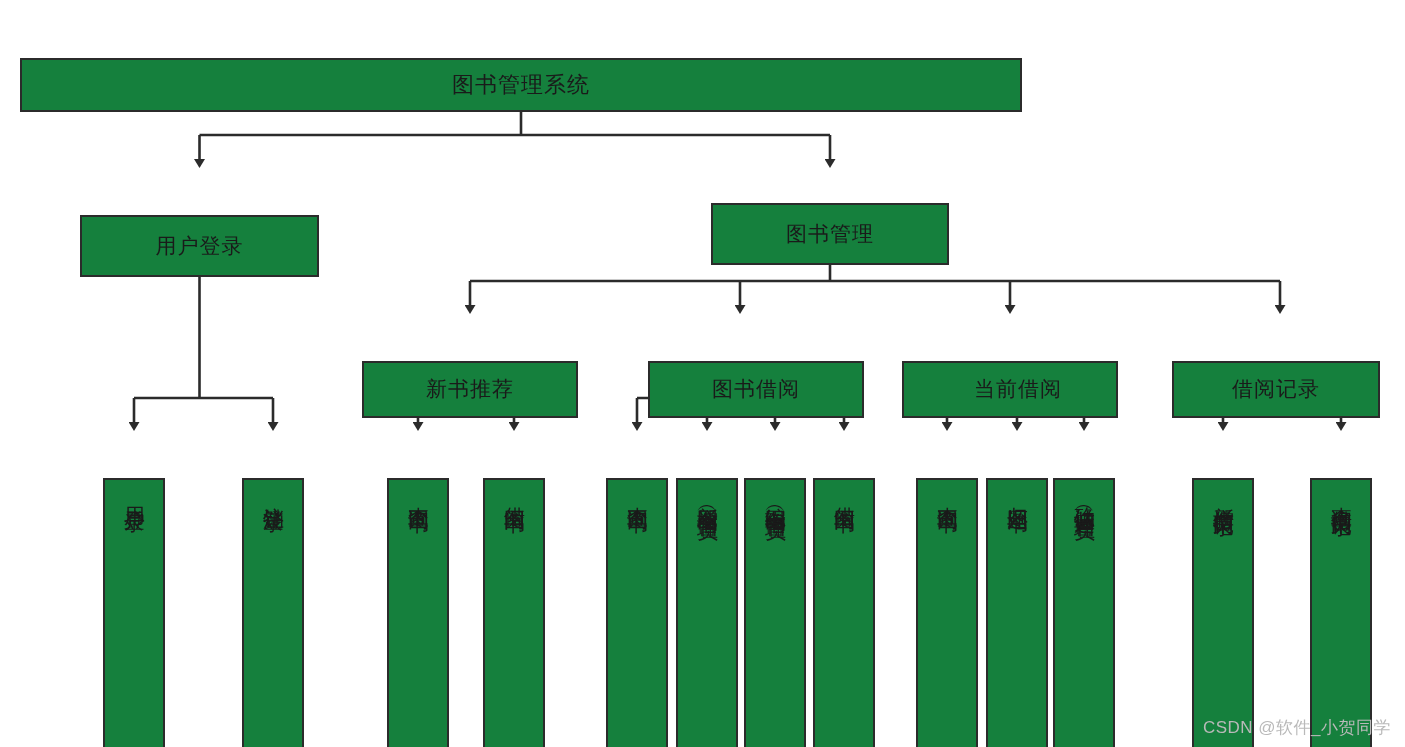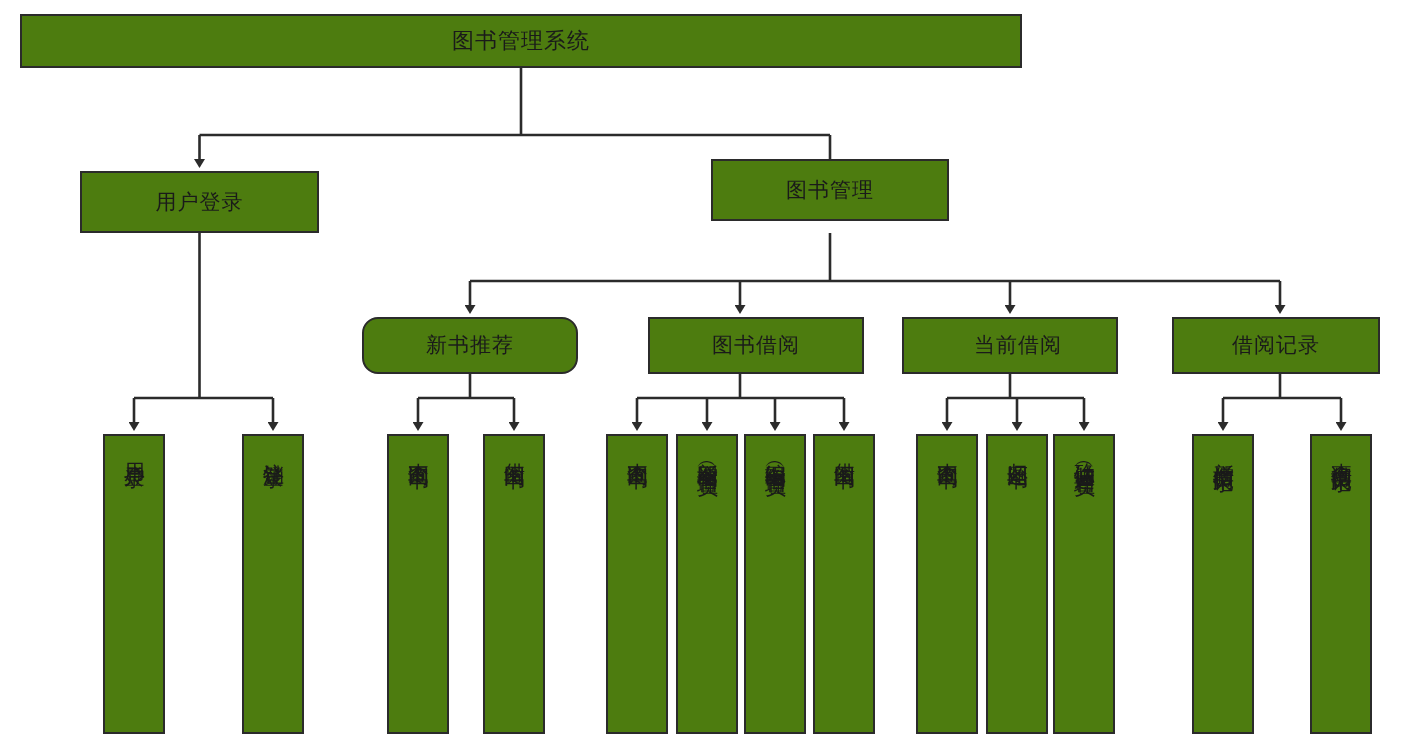--- a/index.html
+++ b/index.html
@@ -18,26 +18,27 @@
   
   #wires{
     position:absolute;
     left:0; top:0;
     width:1405px; height:747px;
     pointer-events:none;
   }
   .node{
     position:absolute;
     box-sizing:border-box;
-    background:#4d7c0f;
+    background:#15803d;
     border:2.5px solid #2b2b2b;
     display:flex;
     align-items:center;
     justify-content:center;
     z-index:2;
+    margin-top:44px;
   }
   .node .label{
     font-size:21px;
     line-height:1.05;
     letter-spacing:1px;
     color:#1a1a1a;
     white-space:nowrap;
   }
   
   .node.root .label{font-size:22px;}
@@ -120,21 +121,21 @@
   <div id="node-layer">
       <div class="node horz root" style="left: 20px; top: 14px; width: 1002px; height: 54px;">
         <span class="label">图书管理系统</span>
       </div>
       <div class="node horz" style="left: 80px; top: 171px; width: 239px; height: 62px;">
         <span class="label">用户登录</span>
       </div>
       <div class="node horz" style="left: 711px; top: 159px; width: 238px; height: 62px;">
         <span class="label">图书管理</span>
       </div>
-      <div class="node horz" style="left: 362px; top: 317px; width: 216px; height: 57px; border-radius: 16px;">
+      <div class="node horz" style="left: 362px; top: 317px; width: 216px; height: 57px;">
         <span class="label">新书推荐</span>
       </div>
       <div class="node horz" style="left: 648px; top: 317px; width: 216px; height: 57px;">
         <span class="label">图书借阅</span>
       </div>
       <div class="node horz" style="left: 902px; top: 317px; width: 216px; height: 57px; padding-left: 16px;">
         <span class="label">当前借阅</span>
       </div>
       <div class="node horz" style="left: 1172px; top: 317px; width: 208px; height: 57px;">
         <span class="label">借阅记录</span>
@@ -173,13 +174,14 @@
         <span class="label">确认归还（管理员）</span>
       </div>
       <div class="node vert" style="left: 1192px; top: 434px; width: 62px; height: 300px;">
         <span class="label">新增借阅记录</span>
       </div>
       <div class="node vert" style="left: 1310px; top: 434px; width: 62px; height: 300px;">
         <span class="label">查询借阅记录</span>
       </div>
     </div>
 
+  <div class="watermark">CSDN @软件_小贺同学</div>
 </div>
 
 </body></html>

